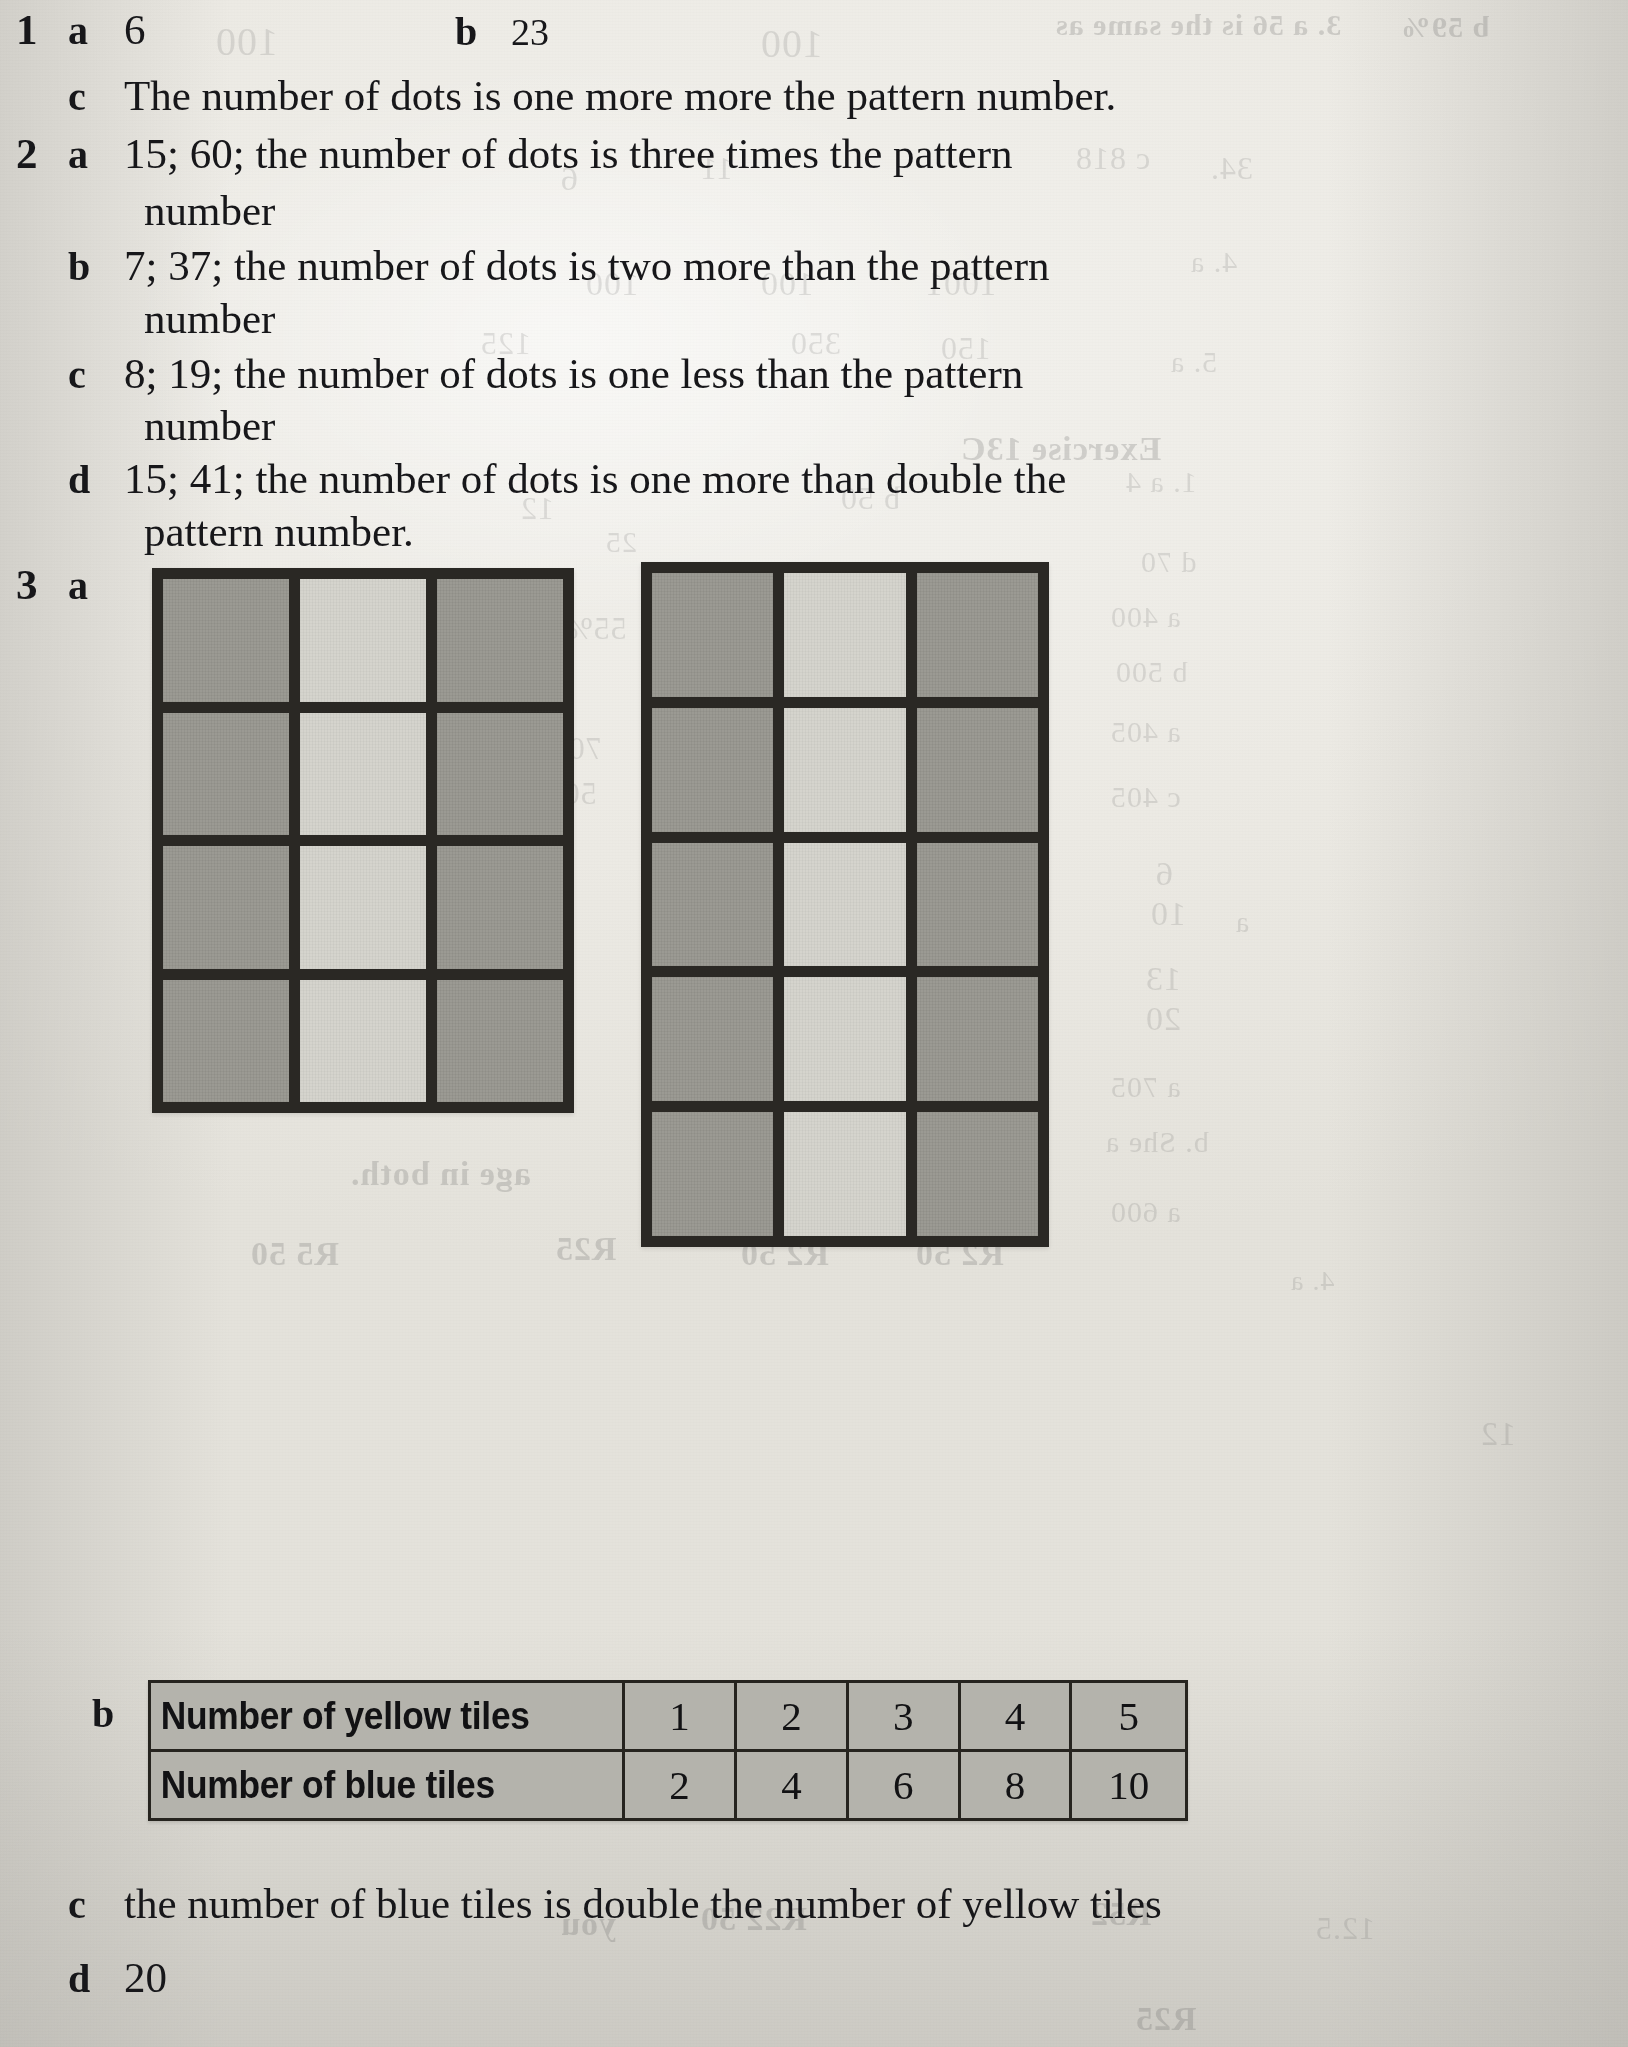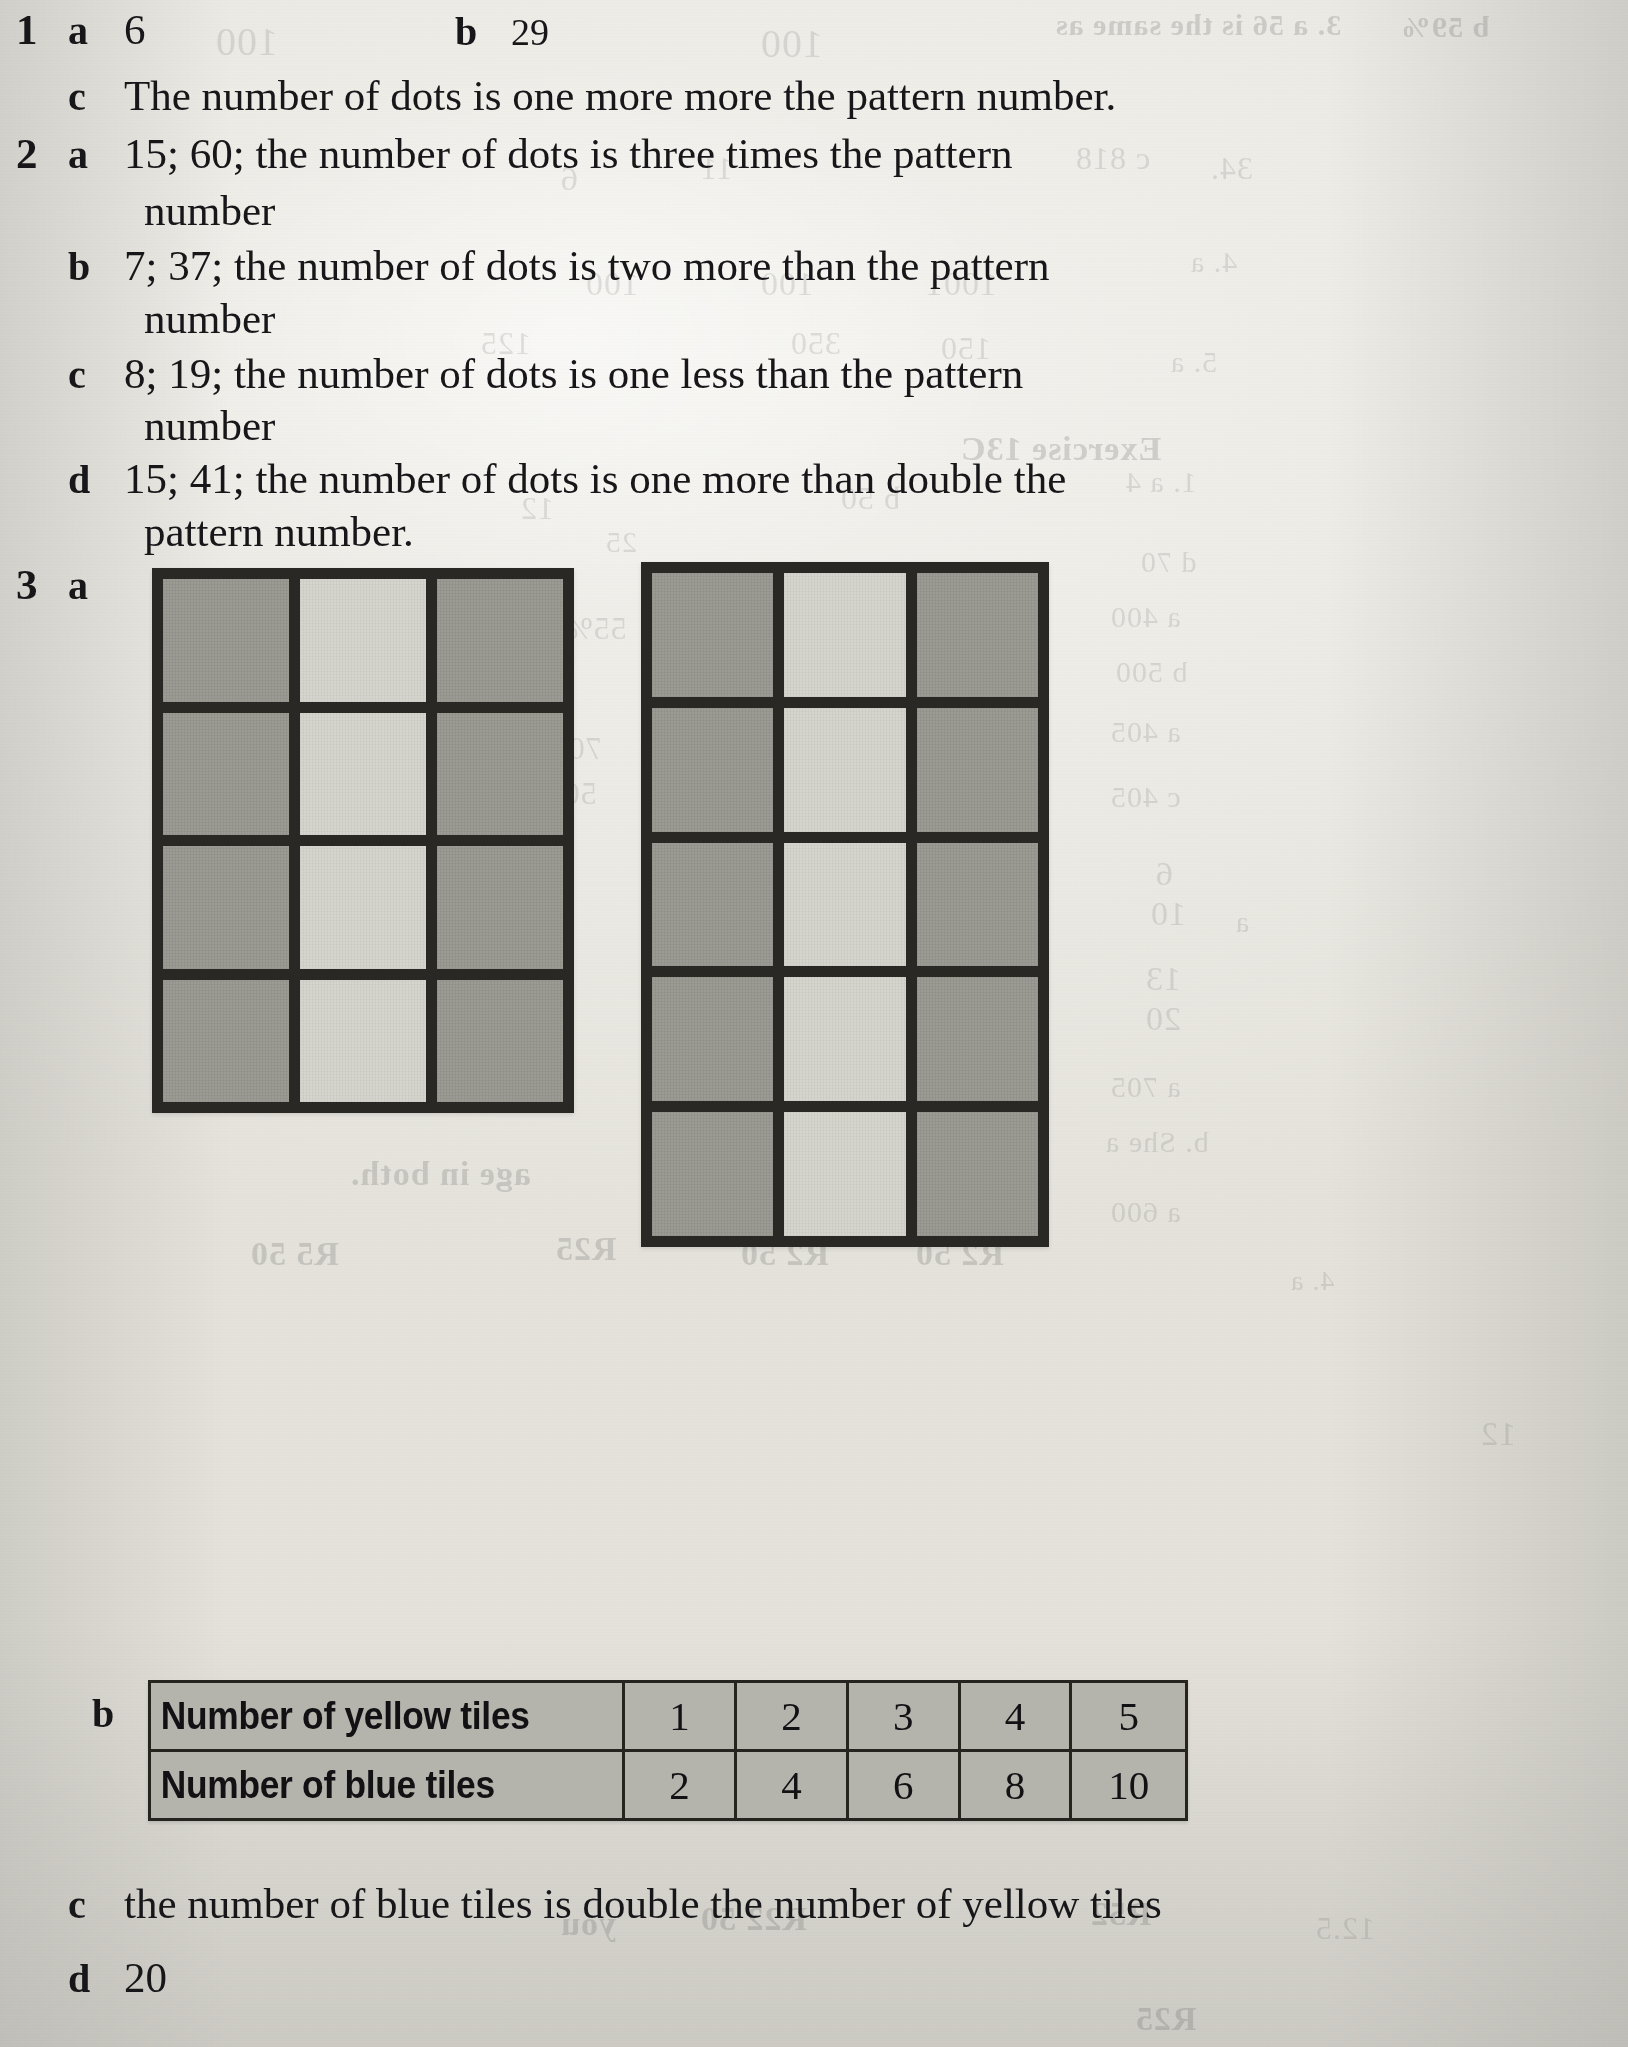--- a/index.html
+++ b/index.html
@@ -242,21 +242,21 @@
   <div class="content">
 
     <div class="qrow" style="left:16px; top:4px;">
       <span class="qnum">1</span>
       <span class="qlet">a</span>
       <span class="qtext">6</span>
     </div>
 
     <div class="qrow" style="left:455px; top:8px;">
       <span class="qlet">b</span>
-      <span class="qtext" style="font-size:38px;">29</span>
+      <span class="qtext" style="font-size:38px;">23</span>
     </div>
 
     <div class="qrow" style="left:68px; top:70px;">
       <span class="qlet">c</span>
       <span class="qtext">The number of dots is one more more the pattern number.</span>
     </div>
 
     <div class="qrow" style="left:16px; top:128px;">
       <span class="qnum">2</span>
       <span class="qlet">a</span>

